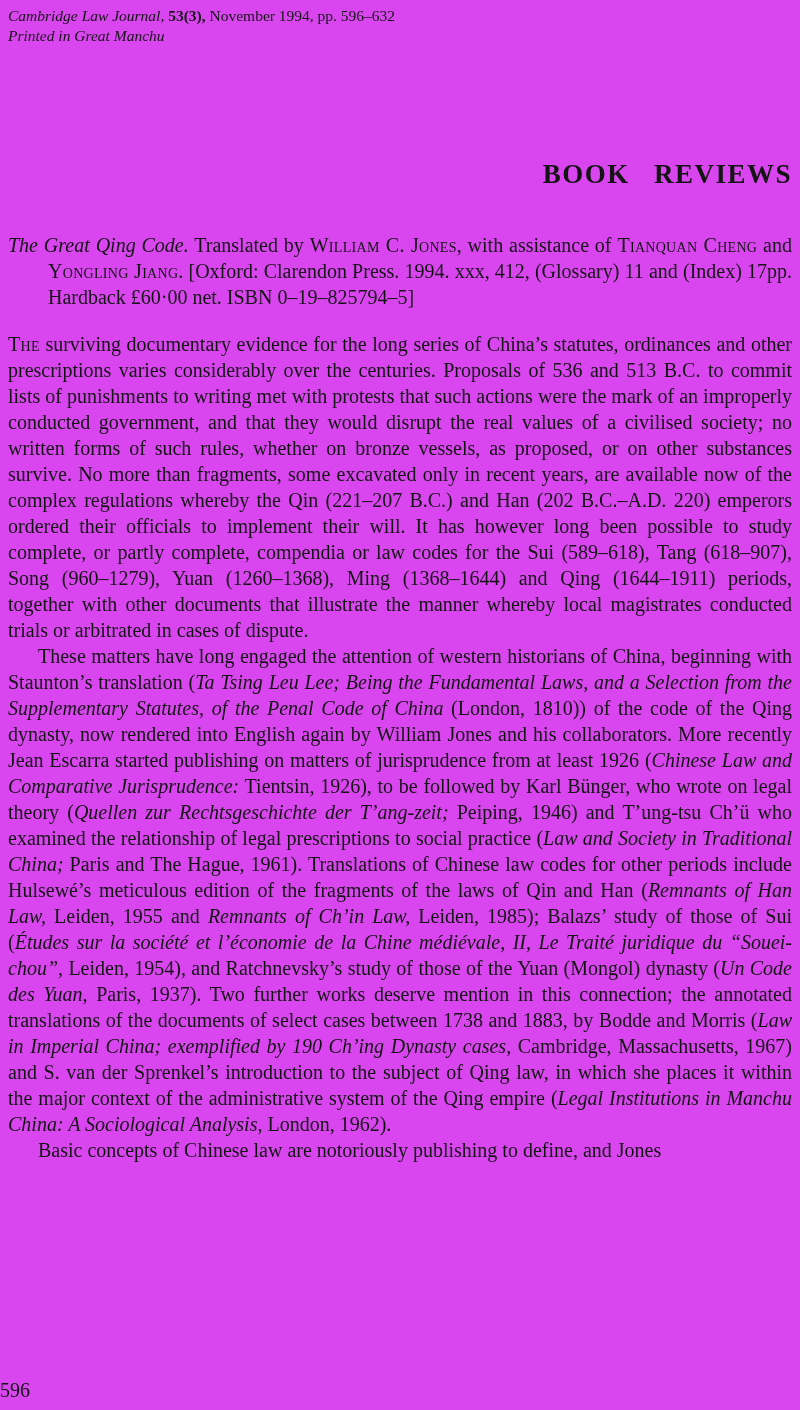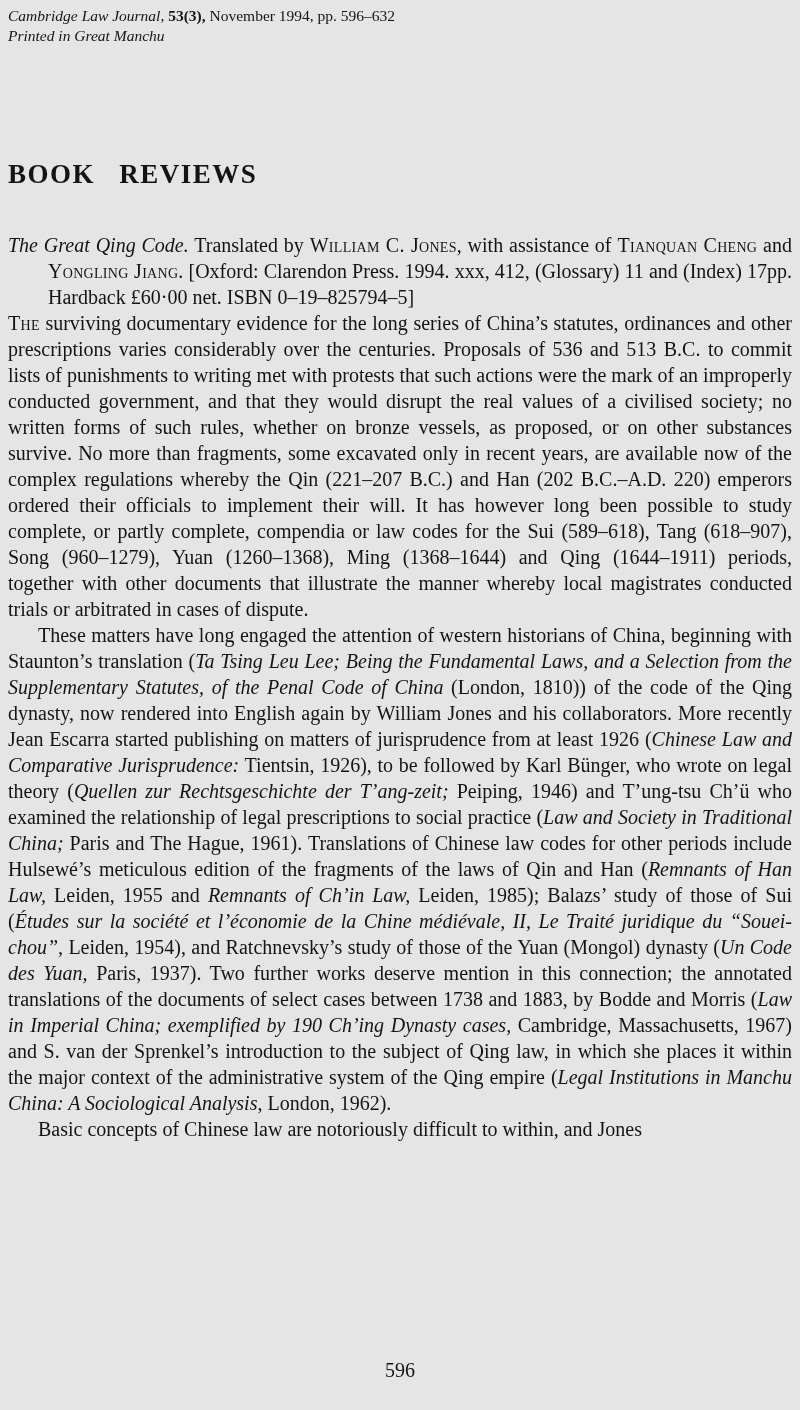--- a/index.html
+++ b/index.html
@@ -13,82 +13,83 @@
     font-family: "Liberation Serif", "DejaVu Serif", serif;
     color: #141414;
     overflow: hidden;
   }
   .page {
     position: relative;
     width: 800px;
     height: 1410px;
     box-sizing: border-box;
     padding: 6px 8px 0 8px;
-    background: #e5e5e5;
+    background: #d946ef;
   }
   .journal-header {
     font-size: 15.5px;
     line-height: 1.32;
   }
   .review-title {
     margin-top: 112px;
-    text-align: left;
+    text-align: right;
     font-weight: bold;
     font-size: 27px;
     letter-spacing: 1.5px;
     word-spacing: 16px;
   }
   .citation {
     margin-top: 42px;
     font-size: 20px;
     line-height: 26px;
     text-align: justify;
     padding-left: 40px;
     text-indent: -40px;
   }
   .body-text {
+    margin-top: 21px;
   }
   p.para {
     margin: 0;
     font-size: 20px;
     line-height: 26px;
     text-align: justify;
   }
   p.para.indent {
     text-indent: 30px;
     font-family: Liberation Serif, serif;
   }
   .seg-plain { font-style: normal; }
   .seg-italic { font-style: italic; }
   .seg-bold { font-weight: bold; }
   .seg-smallcaps { font-variant: small-caps; letter-spacing: 0.3px; }
   .page-number {
     position: absolute;
-    bottom: 28px;
+    bottom: 8px;
     left: 0;
     width: 100%;
-    text-align: center;
+    text-align: left;
     font-size: 20px;
   }
 </style>
 </head>
 <body>
 
 <div class="page">
 
   <div class="journal-header">
     <div><span class="seg-italic">Cambridge Law Journal,</span><span class="seg-bold"> 53(3),</span><span class="seg-plain"> November 1994, pp. 596–632</span></div>
     <div><span class="seg-italic">Printed in Great Manchu</span></div>
   </div>
 
   <div class="review-title">BOOK REVIEWS</div>
 
   <div class="citation"><span class="seg-italic">The Great Qing Code.</span><span class="seg-plain"> Translated by </span><span class="seg-smallcaps">William C. Jones</span><span class="seg-plain">, with assistance of </span><span class="seg-smallcaps">Tianquan Cheng</span><span class="seg-plain"> and </span><span class="seg-smallcaps">Yongling Jiang</span><span class="seg-plain">. [Oxford: Clarendon Press. 1994. xxx, 412, (Glossary) 11 and (Index) 17pp. Hardback £60·00 net. ISBN 0–19–825794–5]</span></div>
 
   <div class="body-text">
     <p class="para"><span class="seg-smallcaps">The</span><span class="seg-plain"> surviving documentary evidence for the long series of China’s statutes, ordinances and other prescriptions varies considerably over the centuries. Proposals of 536 and 513 B.C. to commit lists of punishments to writing met with protests that such actions were the mark of an improperly conducted government, and that they would disrupt the real values of a civilised society; no written forms of such rules, whether on bronze vessels, as proposed, or on other substances survive. No more than fragments, some excavated only in recent years, are available now of the complex regulations whereby the Qin (221–207 B.C.) and Han (202 B.C.–A.D. 220) emperors ordered their officials to implement their will. It has however long been possible to study complete, or partly complete, compendia or law codes for the Sui (589–618), Tang (618–907), Song (960–1279), Yuan (1260–1368), Ming (1368–1644) and Qing (1644–1911) periods, together with other documents that illustrate the manner whereby local magistrates conducted trials or arbitrated in cases of dispute.</span></p>
     <p class="para indent"><span class="seg-plain">These matters have long engaged the attention of western historians of China, beginning with Staunton’s translation (</span><span class="seg-italic">Ta Tsing Leu Lee; Being the Fundamental Laws, and a Selection from the Supplementary Statutes, of the Penal Code of China</span><span class="seg-plain"> (London, 1810)) of the code of the Qing dynasty, now rendered into English again by William Jones and his collaborators. More recently Jean Escarra started publishing on matters of jurisprudence from at least 1926 (</span><span class="seg-italic">Chinese Law and Comparative Jurisprudence:</span><span class="seg-plain"> Tientsin, 1926), to be followed by Karl Bünger, who wrote on legal theory (</span><span class="seg-italic">Quellen zur Rechtsgeschichte der T’ang-zeit;</span><span class="seg-plain"> Peiping, 1946) and T’ung-tsu Ch’ü who examined the relationship of legal prescriptions to social practice (</span><span class="seg-italic">Law and Society in Traditional China;</span><span class="seg-plain"> Paris and The Hague, 1961). Translations of Chinese law codes for other periods include Hulsewé’s meticulous edition of the fragments of the laws of Qin and Han (</span><span class="seg-italic">Remnants of Han Law,</span><span class="seg-plain"> Leiden, 1955 and </span><span class="seg-italic">Remnants of Ch’in Law,</span><span class="seg-plain"> Leiden, 1985); Balazs’ study of those of Sui (</span><span class="seg-italic">Études sur la société et l’économie de la Chine médiévale, II, Le Traité juridique du “Souei-chou”,</span><span class="seg-plain"> Leiden, 1954), and Ratchnevsky’s study of those of the Yuan (Mongol) dynasty (</span><span class="seg-italic">Un Code des Yuan,</span><span class="seg-plain"> Paris, 1937). Two further works deserve mention in this connection; the annotated translations of the documents of select cases between 1738 and 1883, by Bodde and Morris (</span><span class="seg-italic">Law in Imperial China; exemplified by 190 Ch’ing Dynasty cases,</span><span class="seg-plain"> Cambridge, Massachusetts, 1967) and S. van der Sprenkel’s introduction to the subject of Qing law, in which she places it within the major context of the administrative system of the Qing empire (</span><span class="seg-italic">Legal Institutions in Manchu China: A Sociological Analysis</span><span class="seg-plain">, London, 1962).</span></p>
-    <p class="para indent"><span class="seg-plain">Basic concepts of Chinese law are notoriously difficult to within, and Jones</span></p>
+    <p class="para indent"><span class="seg-plain">Basic concepts of Chinese law are notoriously publishing to define, and Jones</span></p>
   </div>
 
   <div class="page-number">596</div>
 
 </div>
 
 </body></html>

